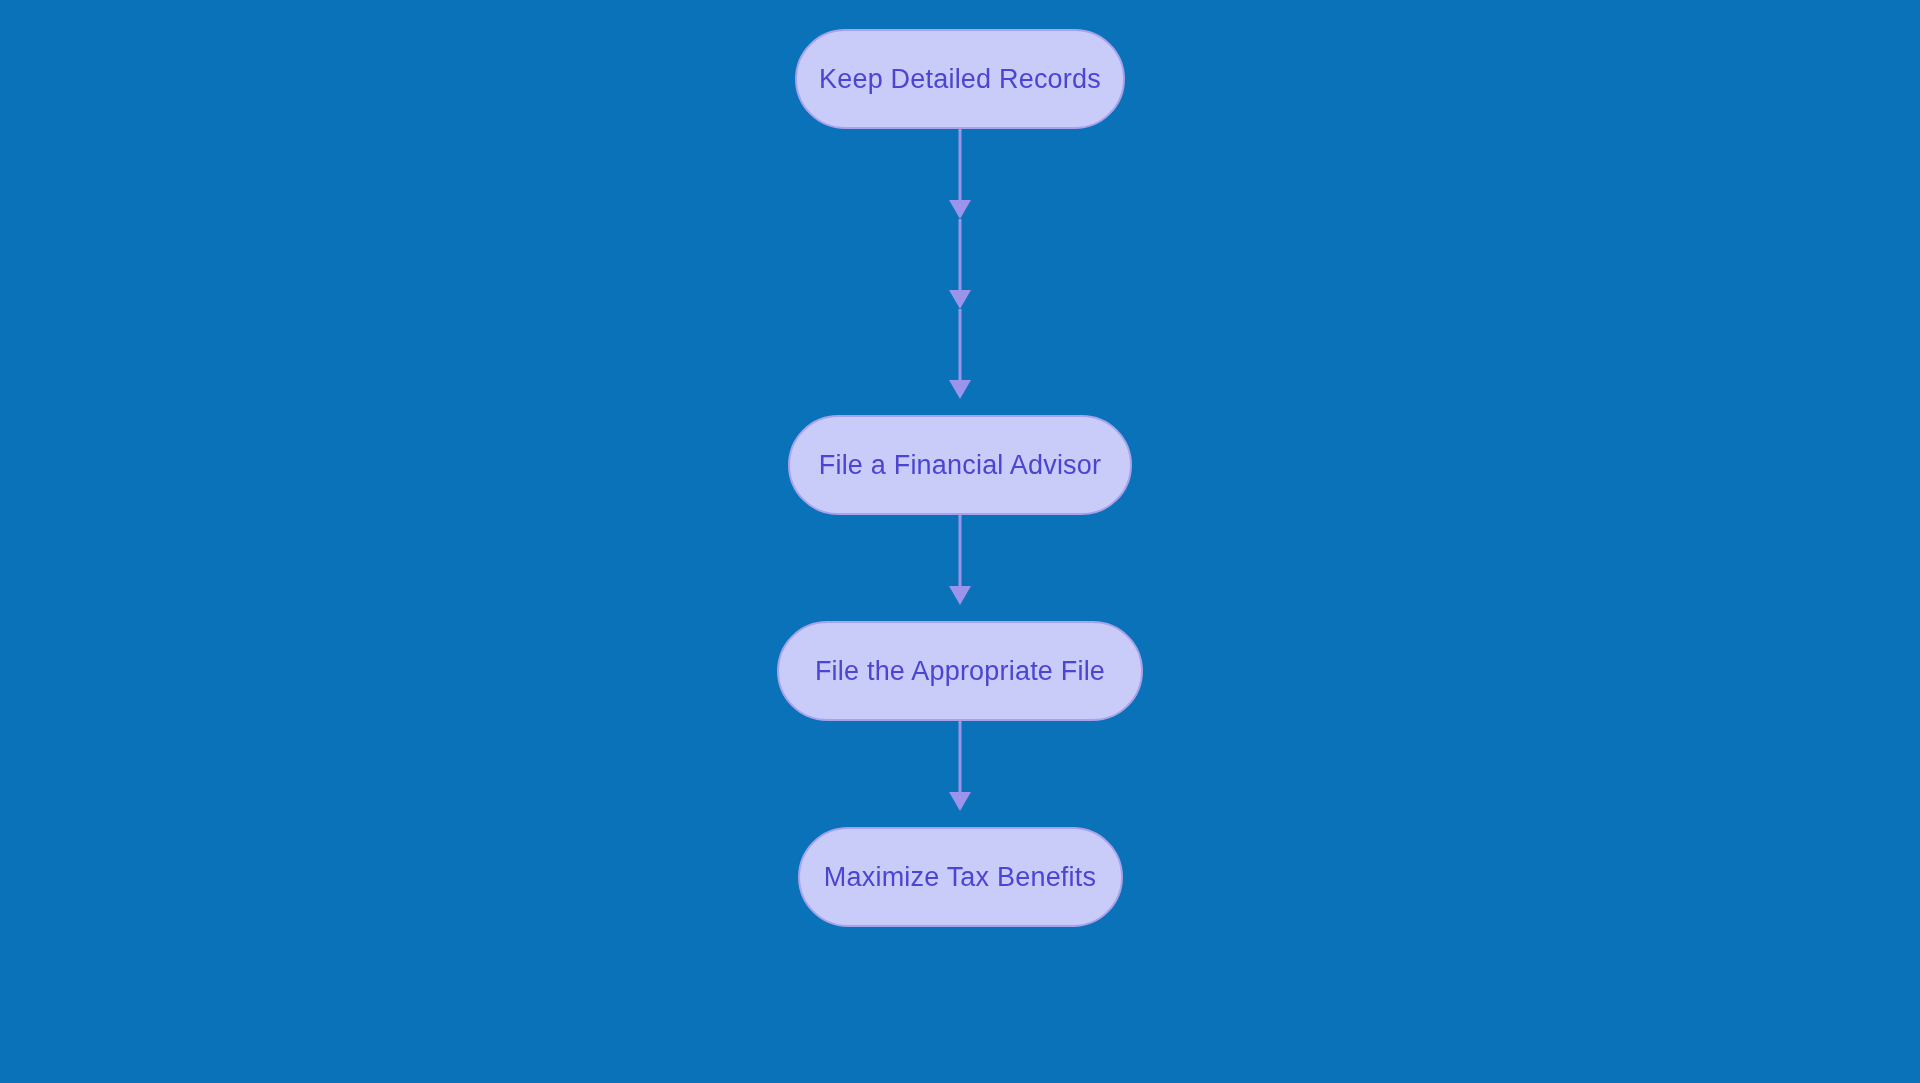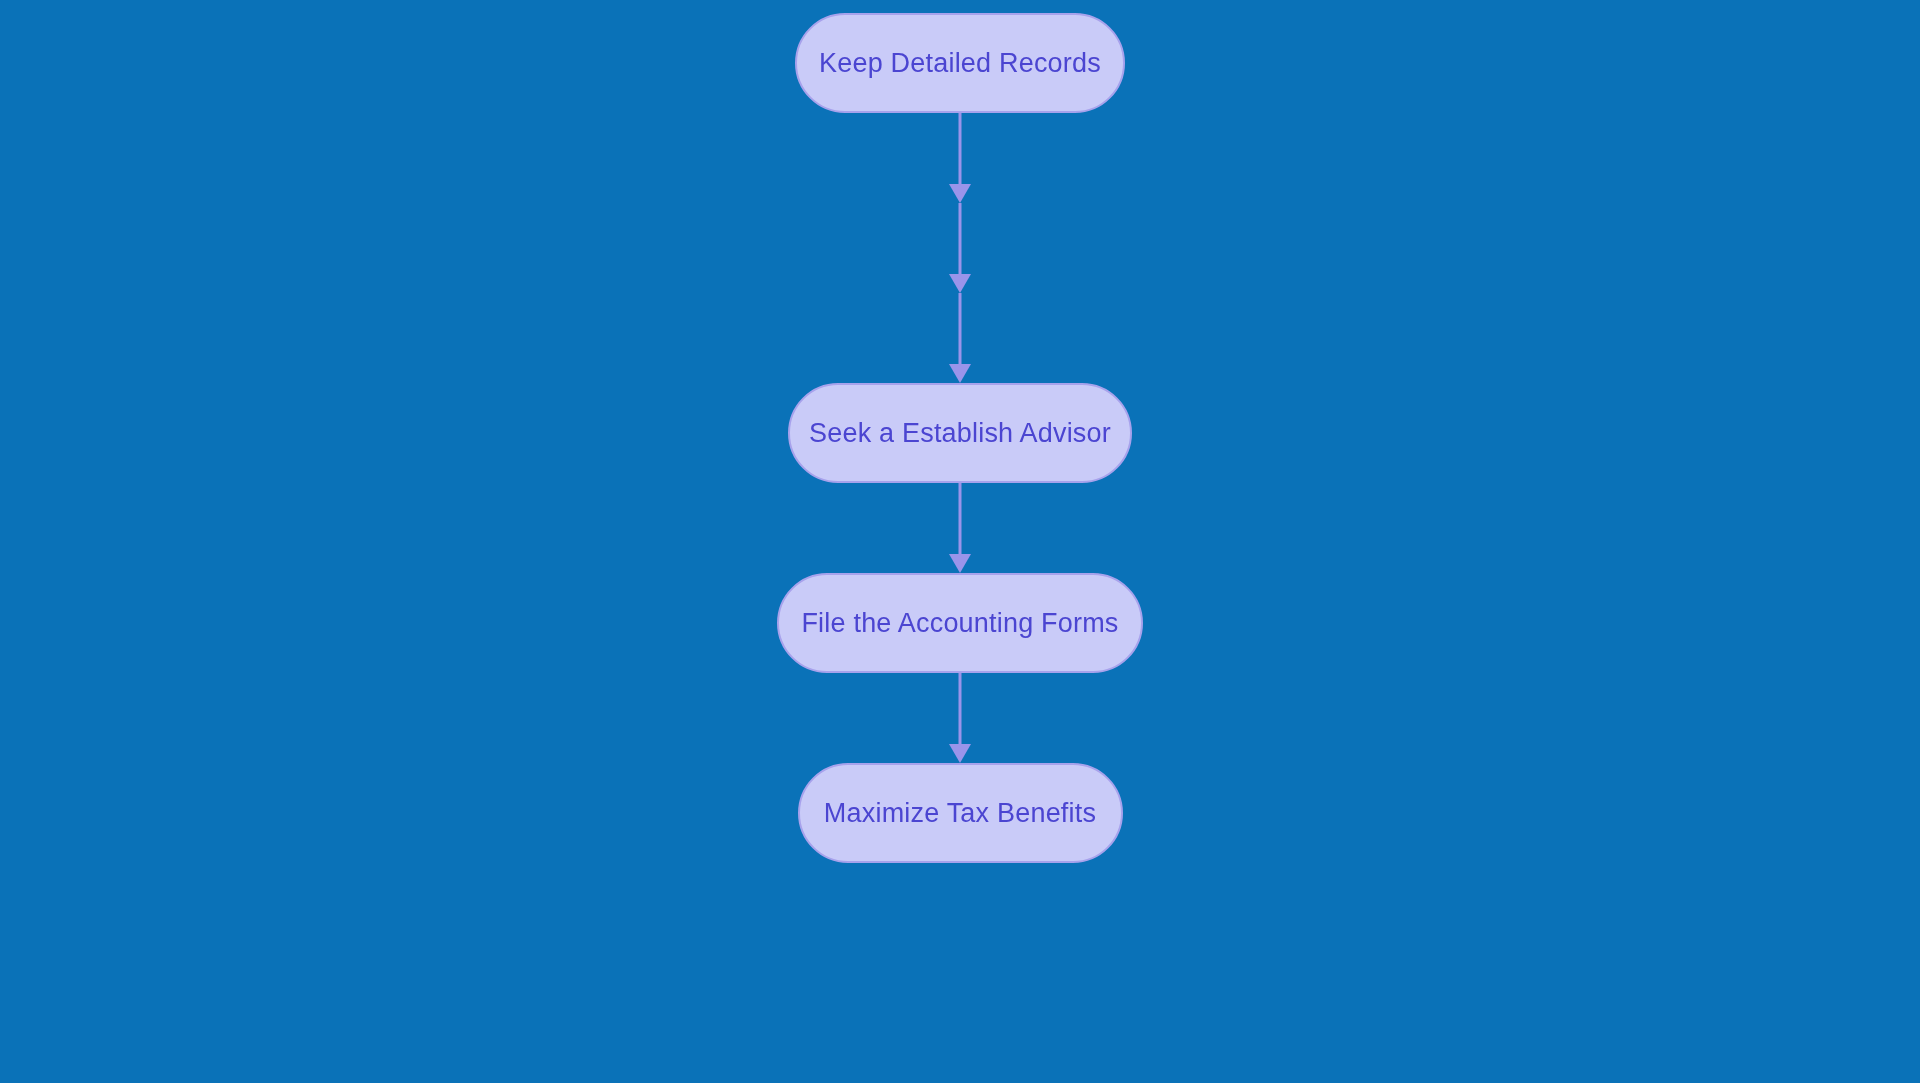--- a/index.html
+++ b/index.html
@@ -29,20 +29,21 @@
   .node {
     height: 100px;
     flex: 0 0 100px;
     background: var(--node-fill);
     border: 2px solid var(--node-border);
     border-radius: 50px;
     display: flex;
     align-items: center;
     justify-content: center;
     overflow: hidden;
+    margin-top: 16px;
   }
   .node-label {
     color: var(--node-text);
     font-size: 27px;
     font-weight: 400;
     letter-spacing: 0.2px;
     white-space: nowrap;
   }
   .connector {
     position: relative;
@@ -91,30 +92,30 @@
     <div class="arrow-head"></div>
   </div>
 
 
   <div class="connector">
     <div class="arrow-line"></div>
     <div class="arrow-head"></div>
   </div>
 
   <div class="node" style="width:344px">
-    <span class="node-label">Seek a Establish Advisor</span>
+    <span class="node-label">File a Financial Advisor</span>
   </div>
 
   <div class="connector">
     <div class="arrow-line"></div>
     <div class="arrow-head"></div>
   </div>
 
   <div class="node" style="width:366px">
-    <span class="node-label">File the Accounting Forms</span>
+    <span class="node-label">File the Appropriate File</span>
   </div>
 
   <div class="connector">
     <div class="arrow-line"></div>
     <div class="arrow-head"></div>
   </div>
 
   <div class="node" style="width:325px">
     <span class="node-label">Maximize Tax Benefits</span>
   </div>

